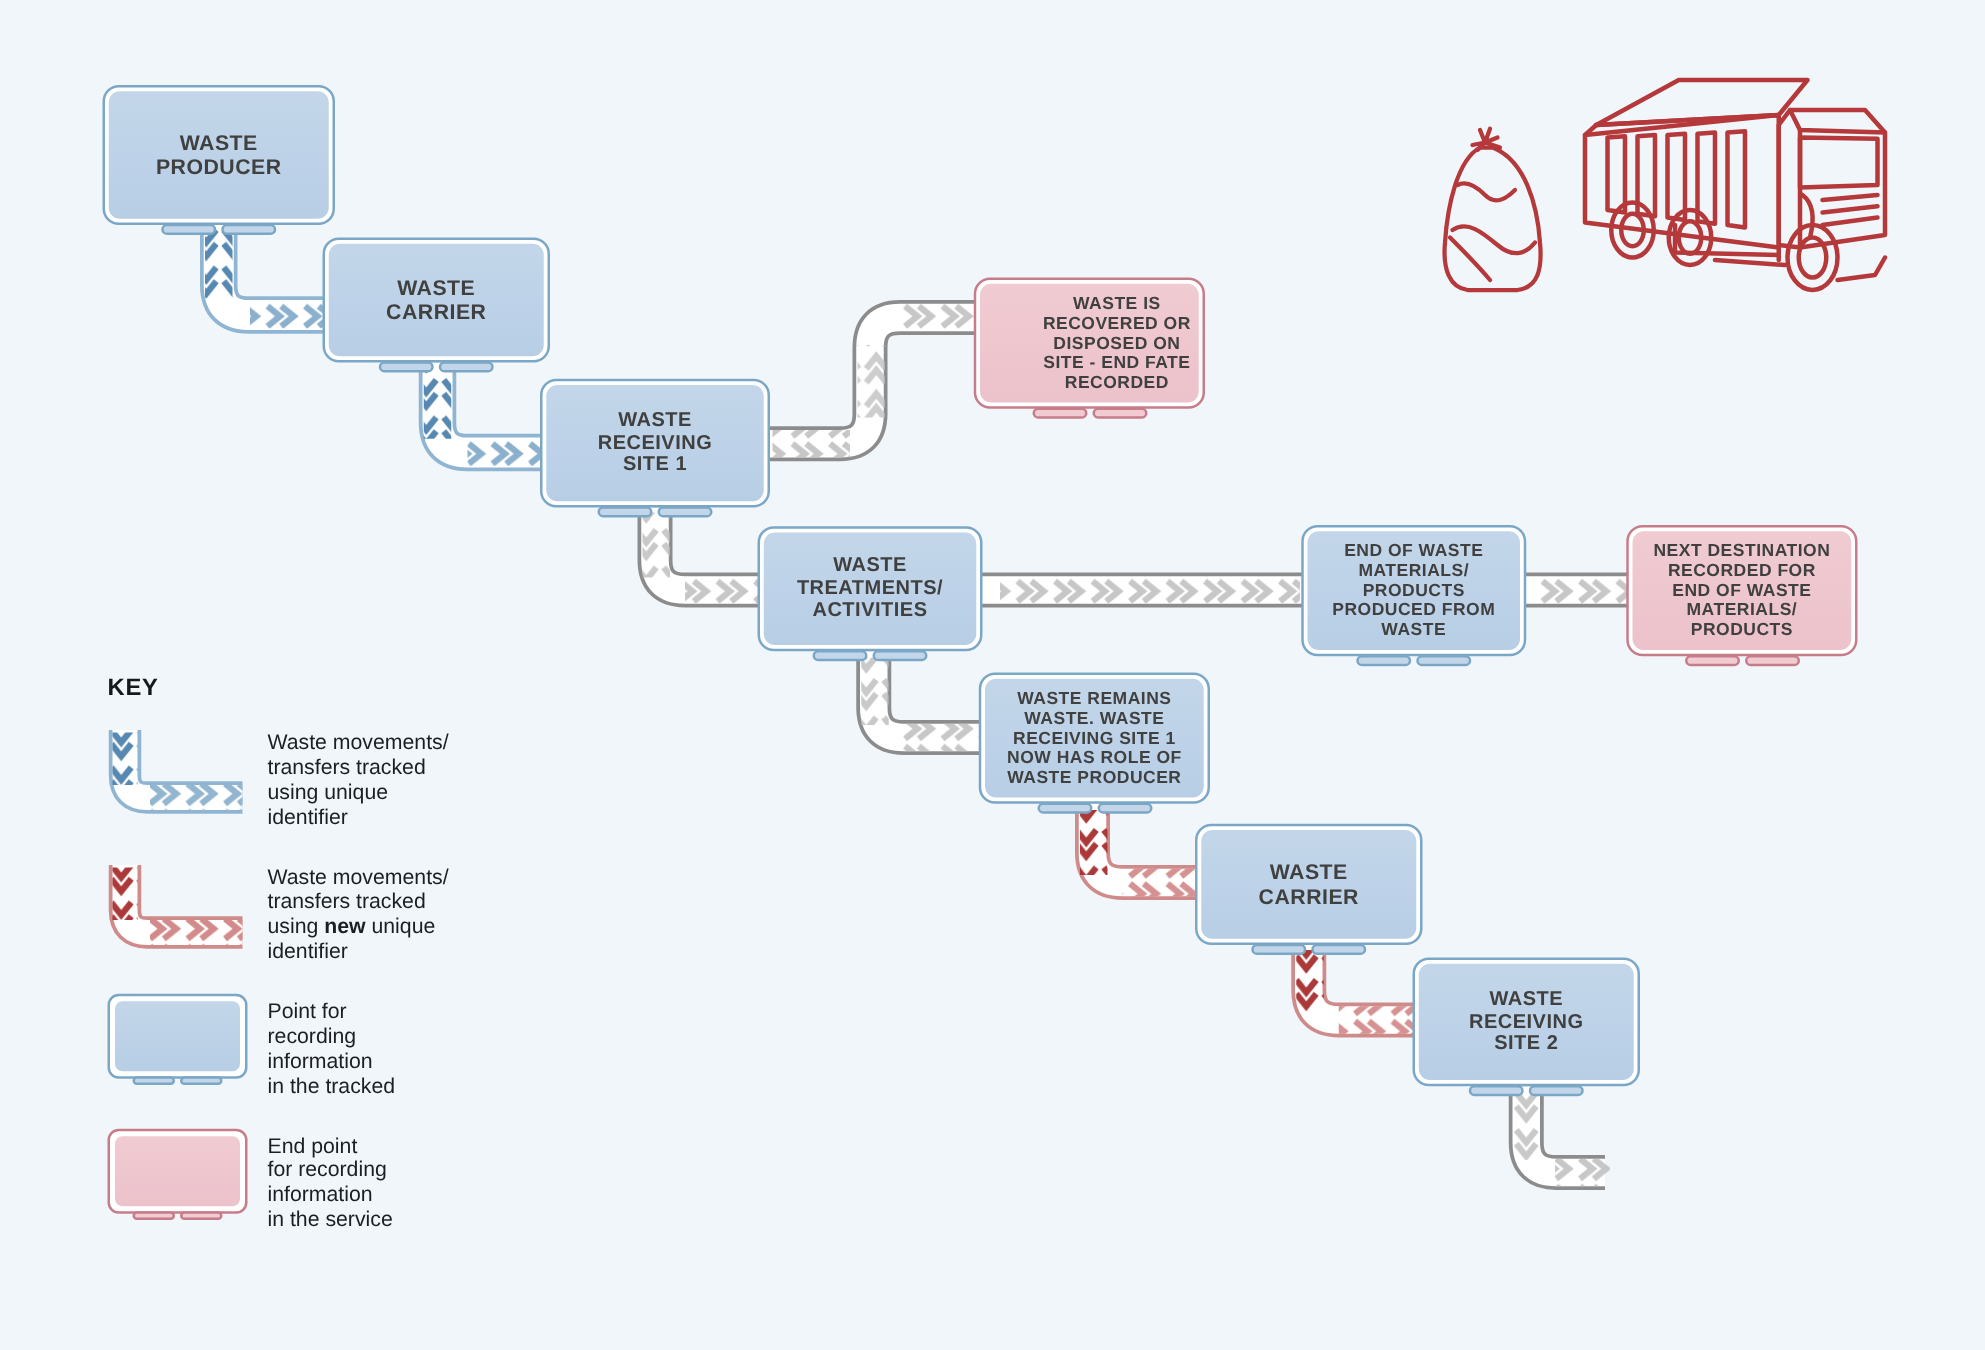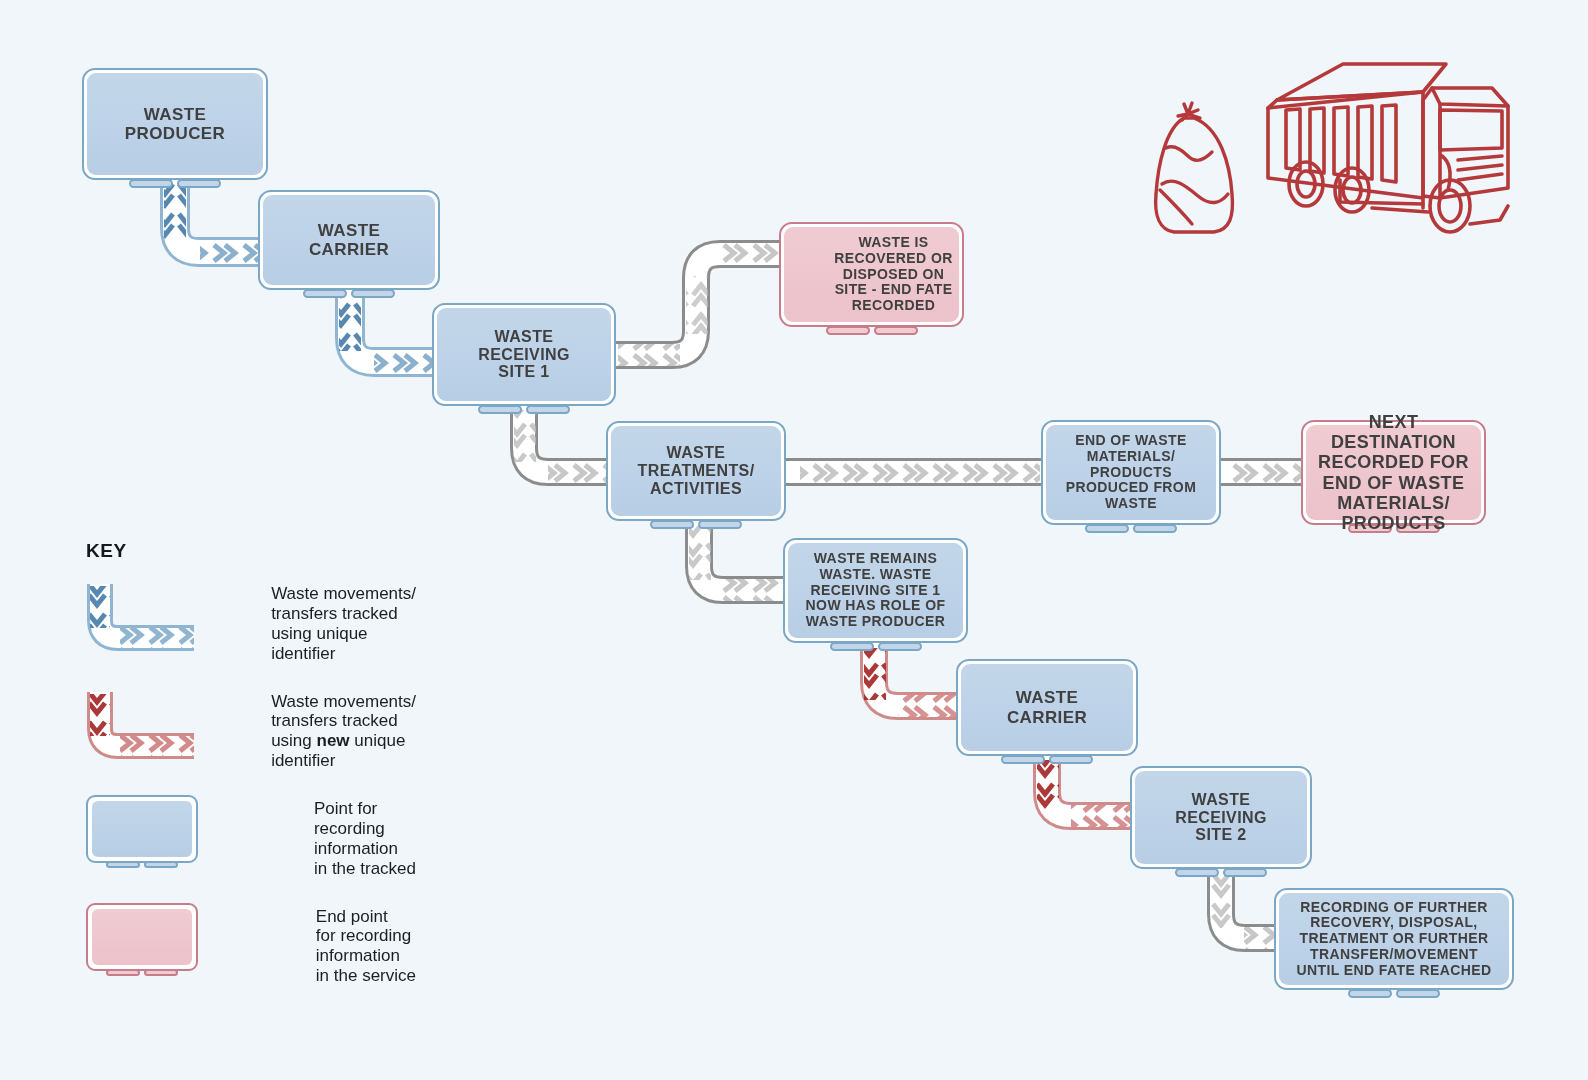--- a/index.html
+++ b/index.html
@@ -69,21 +69,21 @@
   .node.red .shell{border-color:#c77c89;}
   .node.red .screen{background:linear-gradient(180deg,#f0cbd2 0%,#eec6ce 55%,#ecc2cb 100%);}
   .node.red .stand i{border-color:#c77c89;background:#f0cbd2;}
 
   
   #key{position:absolute;left:86px;top:540px;width:330px;z-index:6;}
   #key .key-title{
     font-weight:bold;font-size:19px;color:#15181c;letter-spacing:.6px;
     margin-bottom:18px;
   }
-  .key-row{position:relative;display:flex;align-items:flex-start;margin-bottom:24px;justify-content:space-between;}
+  .key-row{position:relative;display:flex;align-items:flex-start;margin-bottom:24px;}
   .key-swatch{width:120px;flex:0 0 120px;position:relative;height:78px;}
   .key-text{
     font-size:17px;line-height:1.17;color:#1b1f24;padding-top:4px;
     margin-left:8px;
   }
   .key-text b{font-weight:bold;}
   .key-box{
     position:relative;width:112px;height:68px;box-sizing:border-box;
     border-radius:9px;border:2px solid #7ba7c7;background:#ffffff;
   }
@@ -292,21 +292,21 @@
 WASTE</div>
     <div class="stand">
         <i class="l"></i>
         <i class="r"></i>
       </div>
   </div>
 
   <div class="node red" id="n6" style="left: 1301px; top: 420px; width: 185px; height: 105px;">
     <div class="shell"></div>
     <div class="screen"></div>
-    <div class="label" style="font-size: 18px;">NEXT DESTINATION
+    <div class="label" style="font-size: 14px;">NEXT DESTINATION
 RECORDED FOR
 END OF WASTE
 MATERIALS/
 PRODUCTS</div>
     <div class="stand">
         <i class="l"></i>
         <i class="r"></i>
       </div>
   </div>
 
@@ -340,33 +340,20 @@
     <div class="screen"></div>
     <div class="label" style="font-size: 16px;">WASTE
 RECEIVING
 SITE 2</div>
     <div class="stand">
         <i class="l"></i>
         <i class="r"></i>
       </div>
   </div>
 
-  <div class="node" id="n10" style="left: 1274px; top: 888px; width: 240px; height: 102px;">
-    <div class="shell"></div>
-    <div class="screen"></div>
-    <div class="label" style="font-size: 14px;">RECORDING OF FURTHER
-RECOVERY, DISPOSAL,
-TREATMENT OR FURTHER
-TRANSFER/MOVEMENT
-UNTIL END FATE REACHED</div>
-    <div class="stand">
-        <i class="l"></i>
-        <i class="r"></i>
-      </div>
-  </div>
 
   <div id="key">
     <div class="key-title">KEY</div>
 
     <div class="key-row">
       <div class="key-swatch">
         <svg width="120" height="78" viewBox="0 0 120 78">
           <path d="M14 4 L14 40 Q14 58 32 58 L108 58" fill="none" stroke="#8fb5d2" stroke-width="26"></path>
           <path d="M14 4 L14 40 Q14 58 32 58 L108 58" fill="none" stroke="#ffffff" stroke-width="20"></path>
           <rect x="4" y="6" width="20" height="42" fill="url(#chevV-blue)" opacity=".95"></rect>

